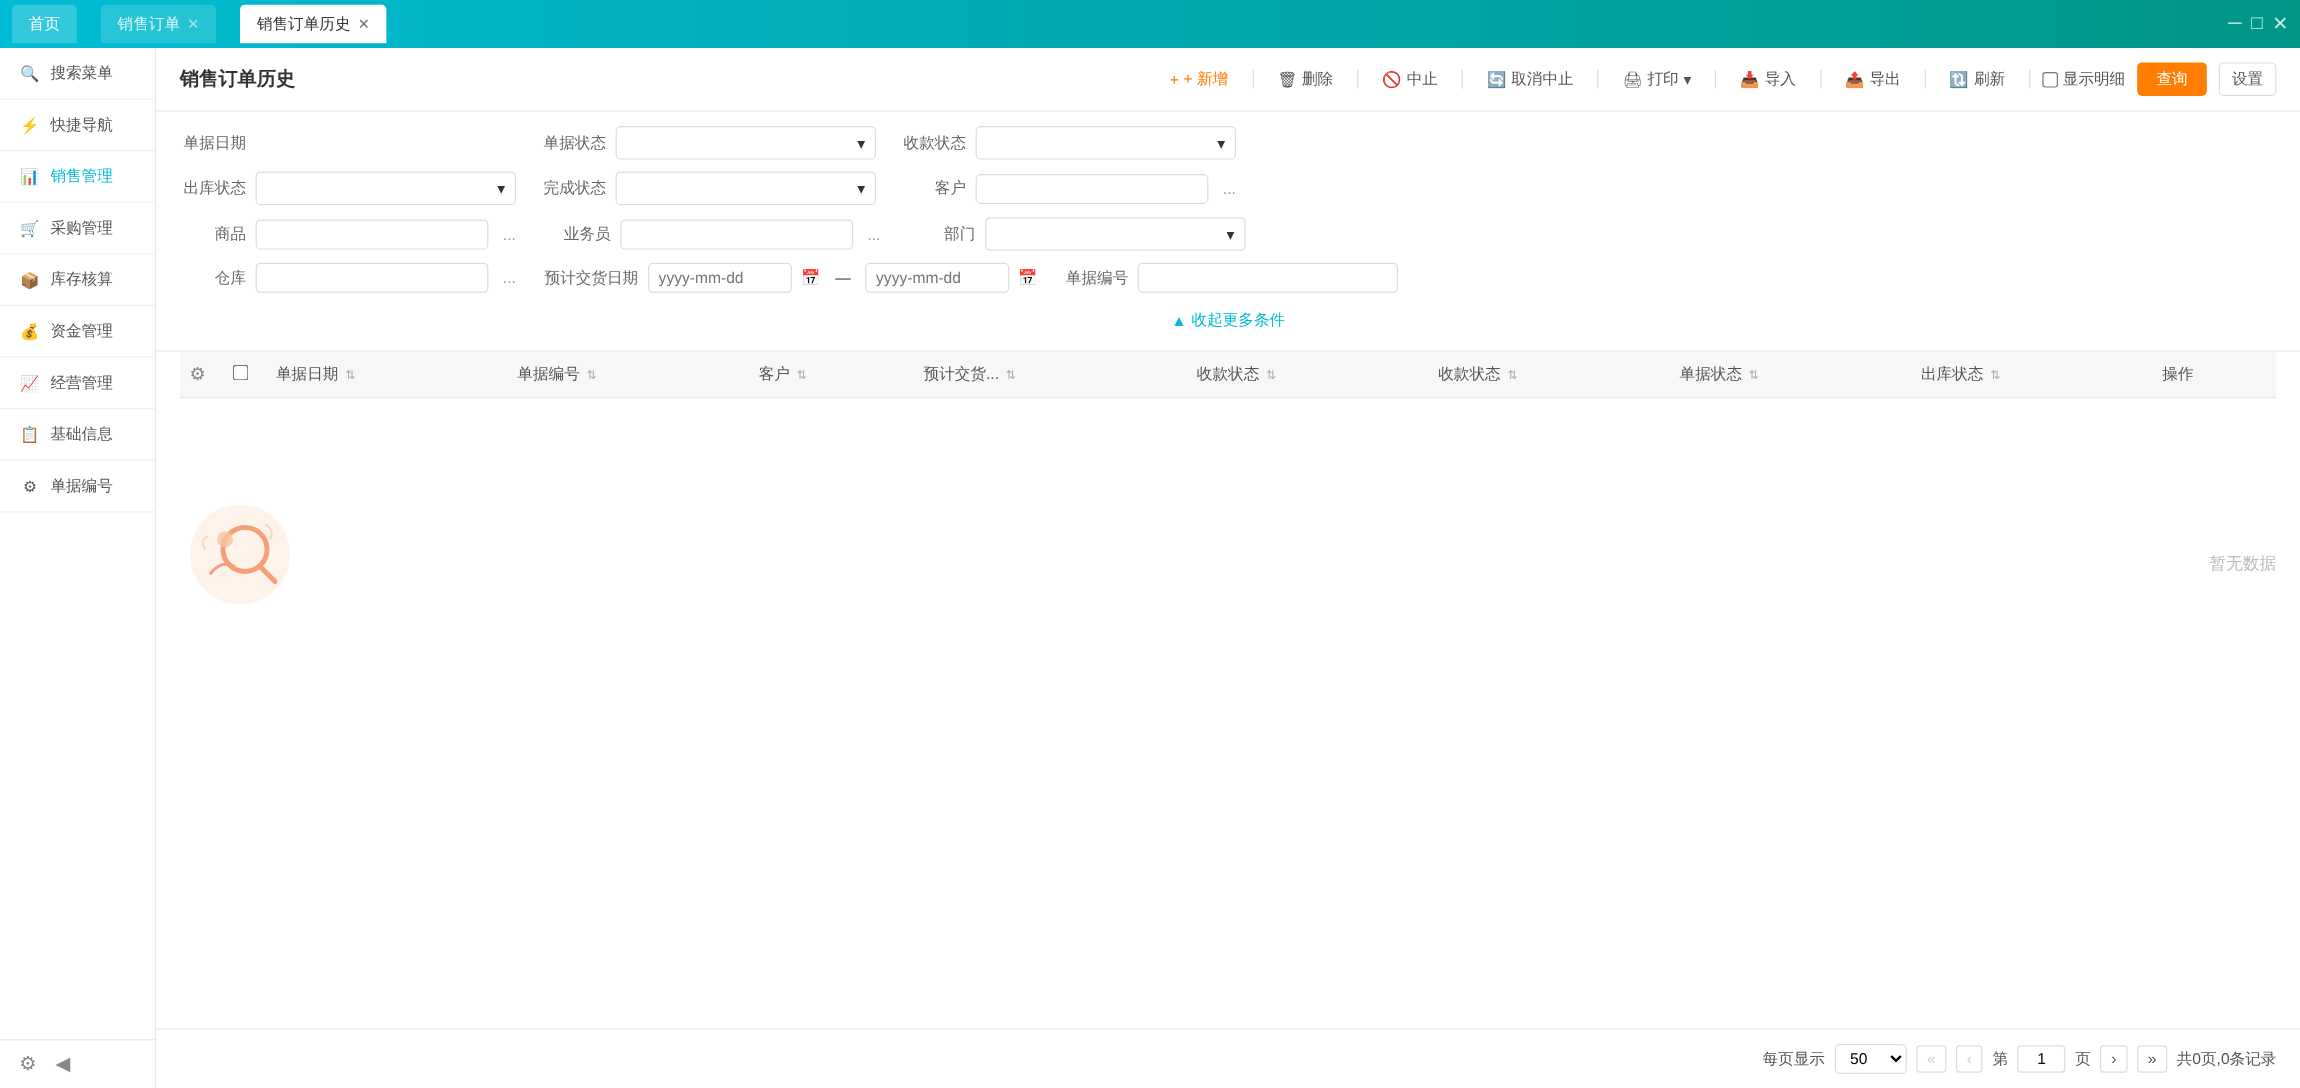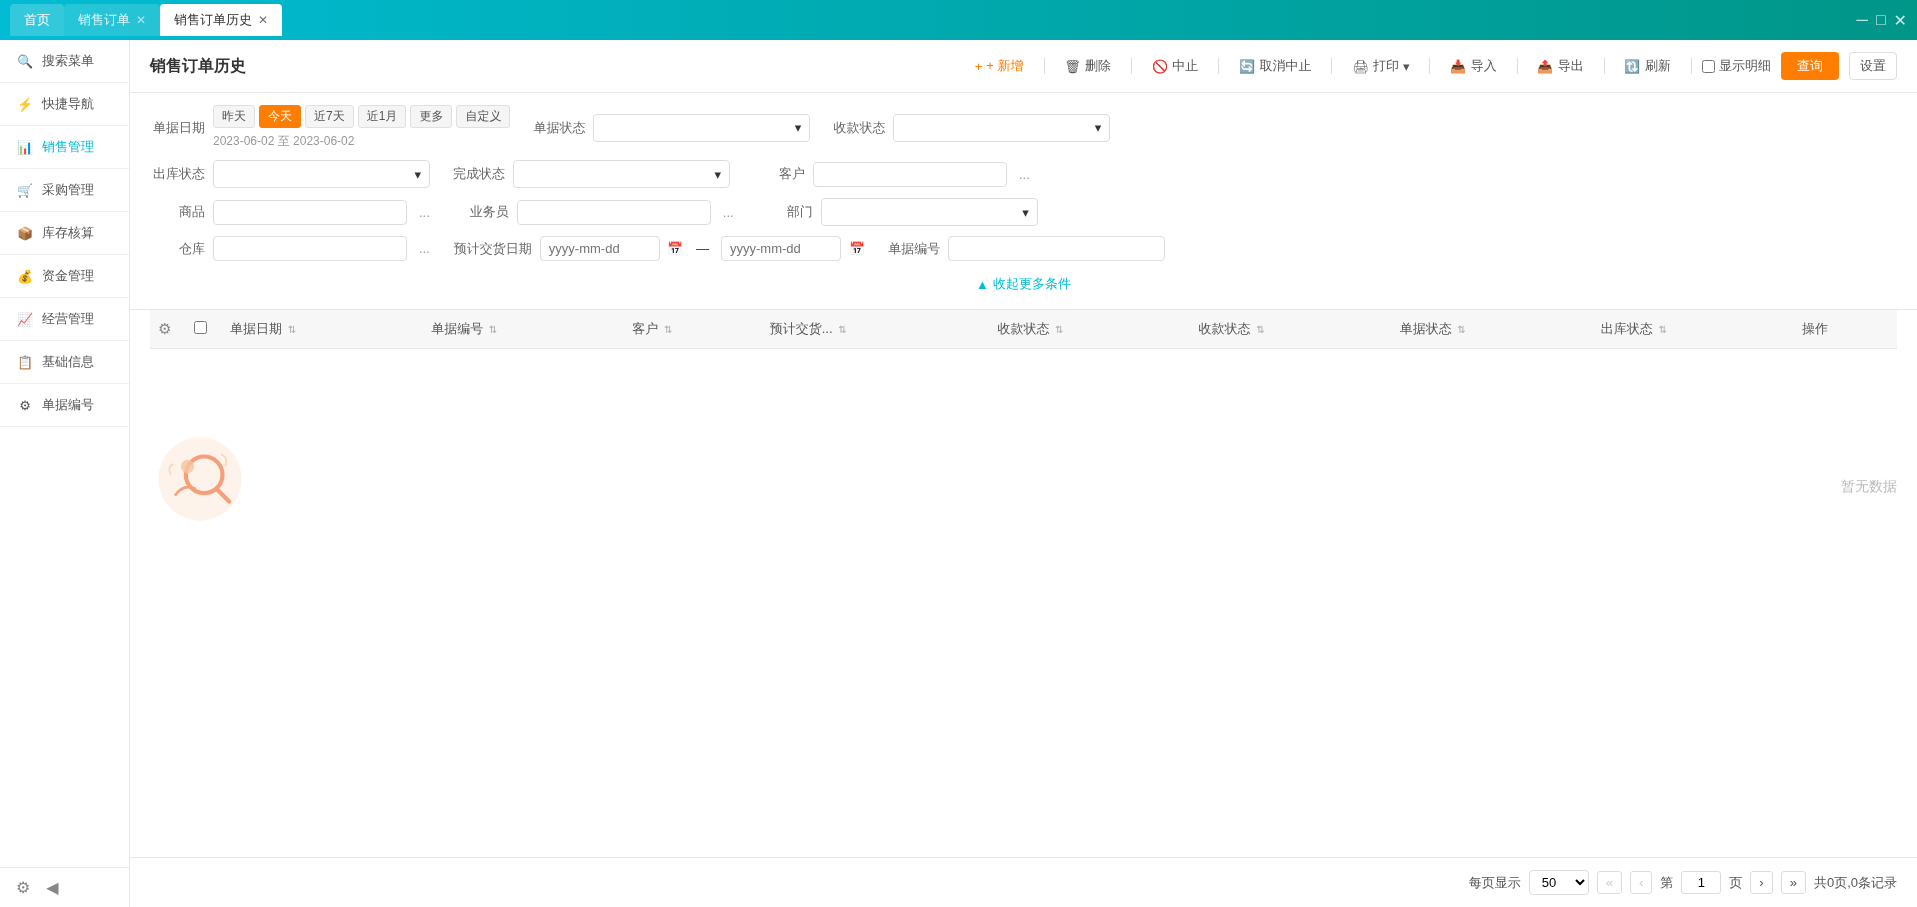--- a/index.html
+++ b/index.html
@@ -7,21 +7,21 @@
 
     
     .top-bar {
       height: 40px;
       background: linear-gradient(to right, #00bcd4, #009688);
       display: flex;
       align-items: center;
       padding: 0 10px;
       color: white;
     }
-    .tab-list { display: flex; align-items: center; flex: 1; gap: 0; }
+    .tab-list { display: flex; align-items: center; flex: 1; gap: 20px; }
     .tab-item {
       height: 32px;
       padding: 0 14px;
       display: flex;
       align-items: center;
       gap: 6px;
       border-radius: 4px 4px 0 0;
       cursor: pointer;
       font-size: 13px;
       color: rgba(255,255,255,0.85);
@@ -413,31 +413,20 @@
         <button class="toolbar-btn-primary">查询</button>
         <button class="toolbar-btn-outline">设置</button>
       </div>
     </div>
 
     <div class="filter-area">
 
       <div class="filter-row">
         <div class="filter-group">
           <span class="filter-label">单据日期</span>
-          <div style="display:flex;flex-direction:column;gap:3px;">
-            <div class="date-tag-group">
-              <span class="date-tag">昨天</span>
-              <span class="date-tag active">今天</span>
-              <span class="date-tag">近7天</span>
-              <span class="date-tag">近1月</span>
-              <span class="date-tag">更多</span>
-              <span class="date-tag">自定义</span>
-            </div>
-            <span class="date-range-text">2023-06-02 至 2023-06-02</span>
-          </div>
         </div>
         <div class="filter-group">
           <span class="filter-label">单据状态</span>
           <div class="filter-select">
             <span></span>
             <span>▾</span>
           </div>
         </div>
         <div class="filter-group">
           <span class="filter-label">收款状态</span>

